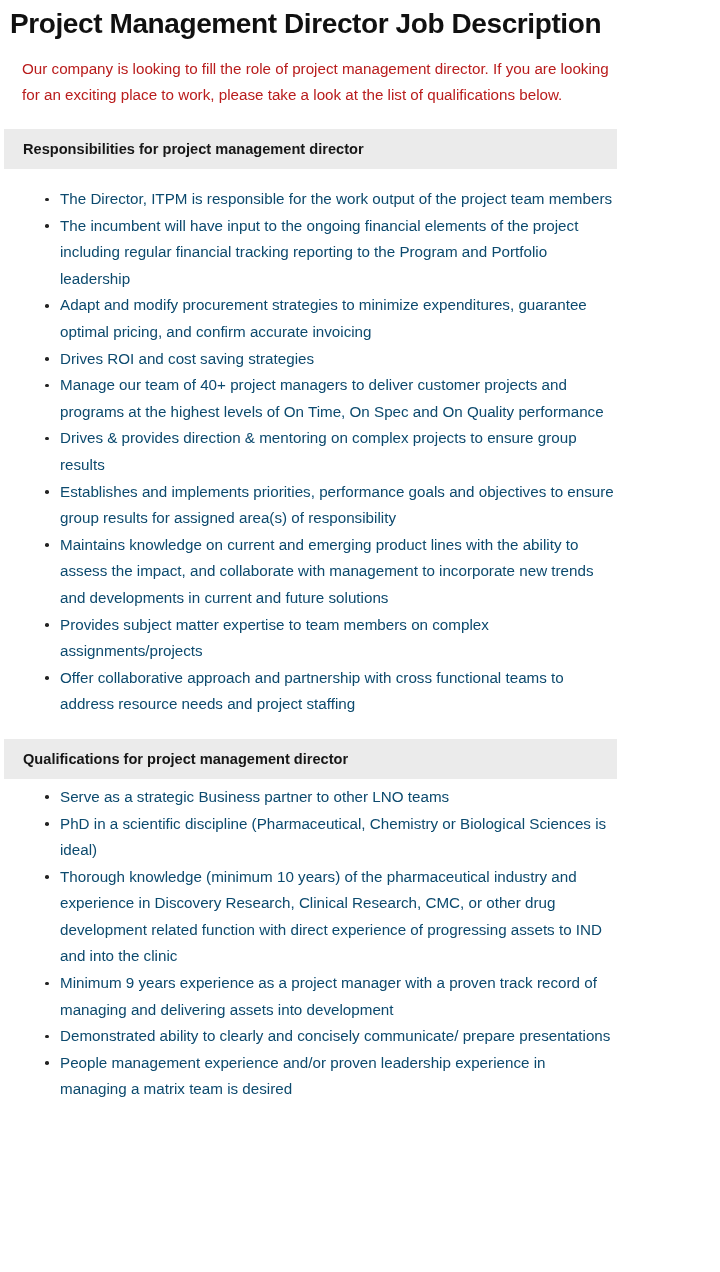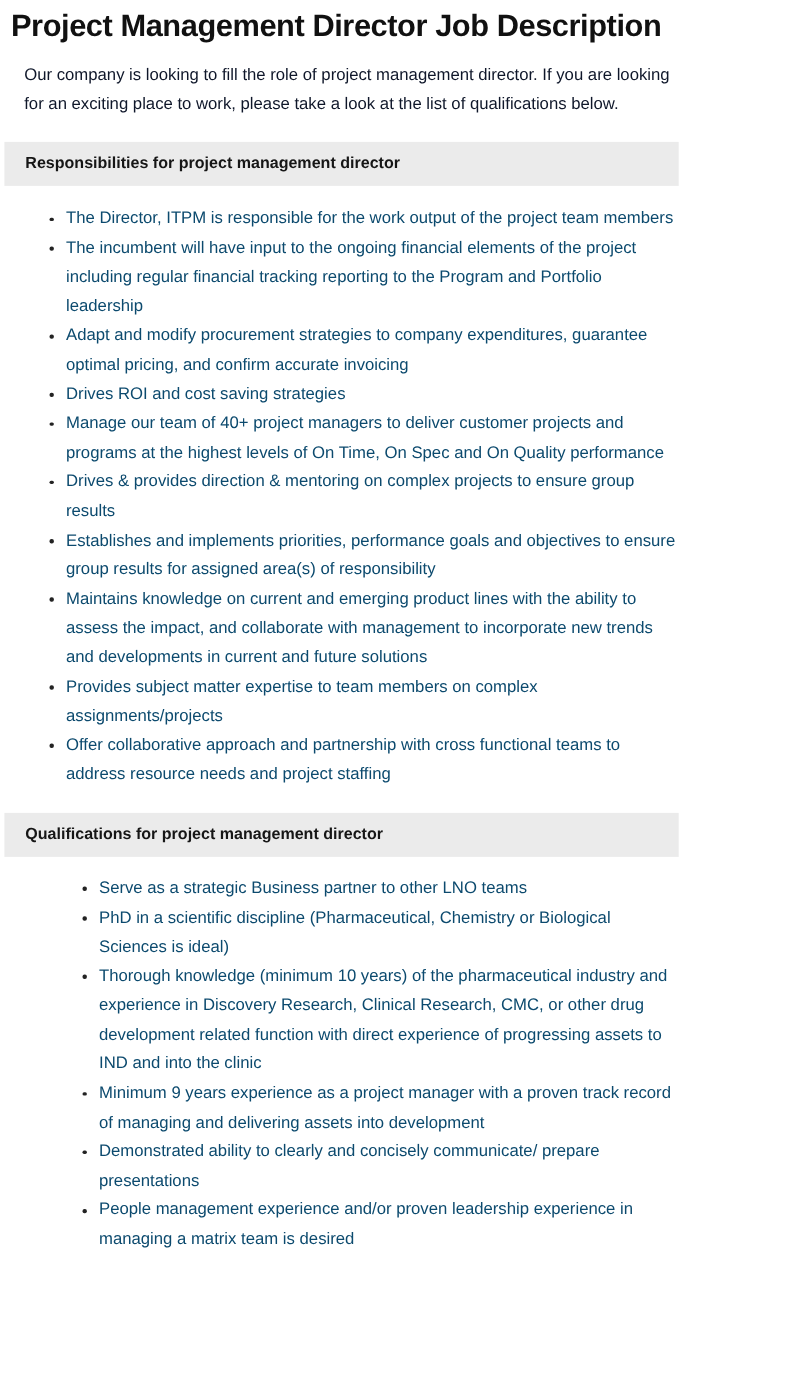--- a/index.html
+++ b/index.html
@@ -31,21 +31,21 @@
     color: #111111;
     margin: 0;
     padding: 7px 6px 0 10px;
     white-space: nowrap;
   }
 
   
   .intro {
     font-size: 15.2px;
     line-height: 26px;
-    color: #0f172a;
+    color: #b91c1c;
     margin: 0;
     padding: 16px 24px 0 22px;
   }
 
   
   .section {
     margin-top: 21px;
   }
   .section-header {
     background: #ebebeb;
@@ -79,41 +79,41 @@
     position: absolute;
     left: 1px;
     top: 11.5px;
     width: 3.6px;
     height: 3.6px;
     border-radius: 50%;
     background: #232323;
   }
 
   .section-resp .bullet-list { padding-top: 17px; }
-  .section-qual .bullet-list { padding-top: 16px; margin-left: 30px; }
+  .section-qual .bullet-list { padding-top: 5px; }
 
   .tail-space { height: 40px; }
 </style>
 </head>
 <body>
 
 <div class="page">
 
   <h1 class="doc-title">Project Management Director Job Description</h1>
 
   <p class="intro">Our company is looking to fill the role of project management director. If you are looking for an exciting place to work, please take a look at the list of qualifications below.</p>
 
   <div class="section section-resp">
     <div class="section-header">
       <span class="section-header-text">Responsibilities for project management director</span>
     </div>
     <ul class="bullet-list">
       <li class="bullet-item">The Director, ITPM is responsible for the work output of the project team members</li>
       <li class="bullet-item">The incumbent will have input to the ongoing financial elements of the project including regular financial tracking reporting to the Program and Portfolio leadership</li>
-      <li class="bullet-item">Adapt and modify procurement strategies to company expenditures, guarantee optimal pricing, and confirm accurate invoicing</li>
+      <li class="bullet-item">Adapt and modify procurement strategies to minimize expenditures, guarantee optimal pricing, and confirm accurate invoicing</li>
       <li class="bullet-item">Drives ROI and cost saving strategies</li>
       <li class="bullet-item">Manage our team of 40+ project managers to deliver customer projects and programs at the highest levels of On Time, On Spec and On Quality performance</li>
       <li class="bullet-item">Drives &amp; provides direction &amp; mentoring on complex projects to ensure group results</li>
       <li class="bullet-item">Establishes and implements priorities, performance goals and objectives to ensure group results for assigned area(s) of responsibility</li>
       <li class="bullet-item">Maintains knowledge on current and emerging product lines with the ability to assess the impact, and collaborate with management to incorporate new trends and developments in current and future solutions</li>
       <li class="bullet-item">Provides subject matter expertise to team members on complex assignments/projects</li>
       <li class="bullet-item">Offer collaborative approach and partnership with cross functional teams to address resource needs and project staffing</li>
     </ul>
   </div>
 

